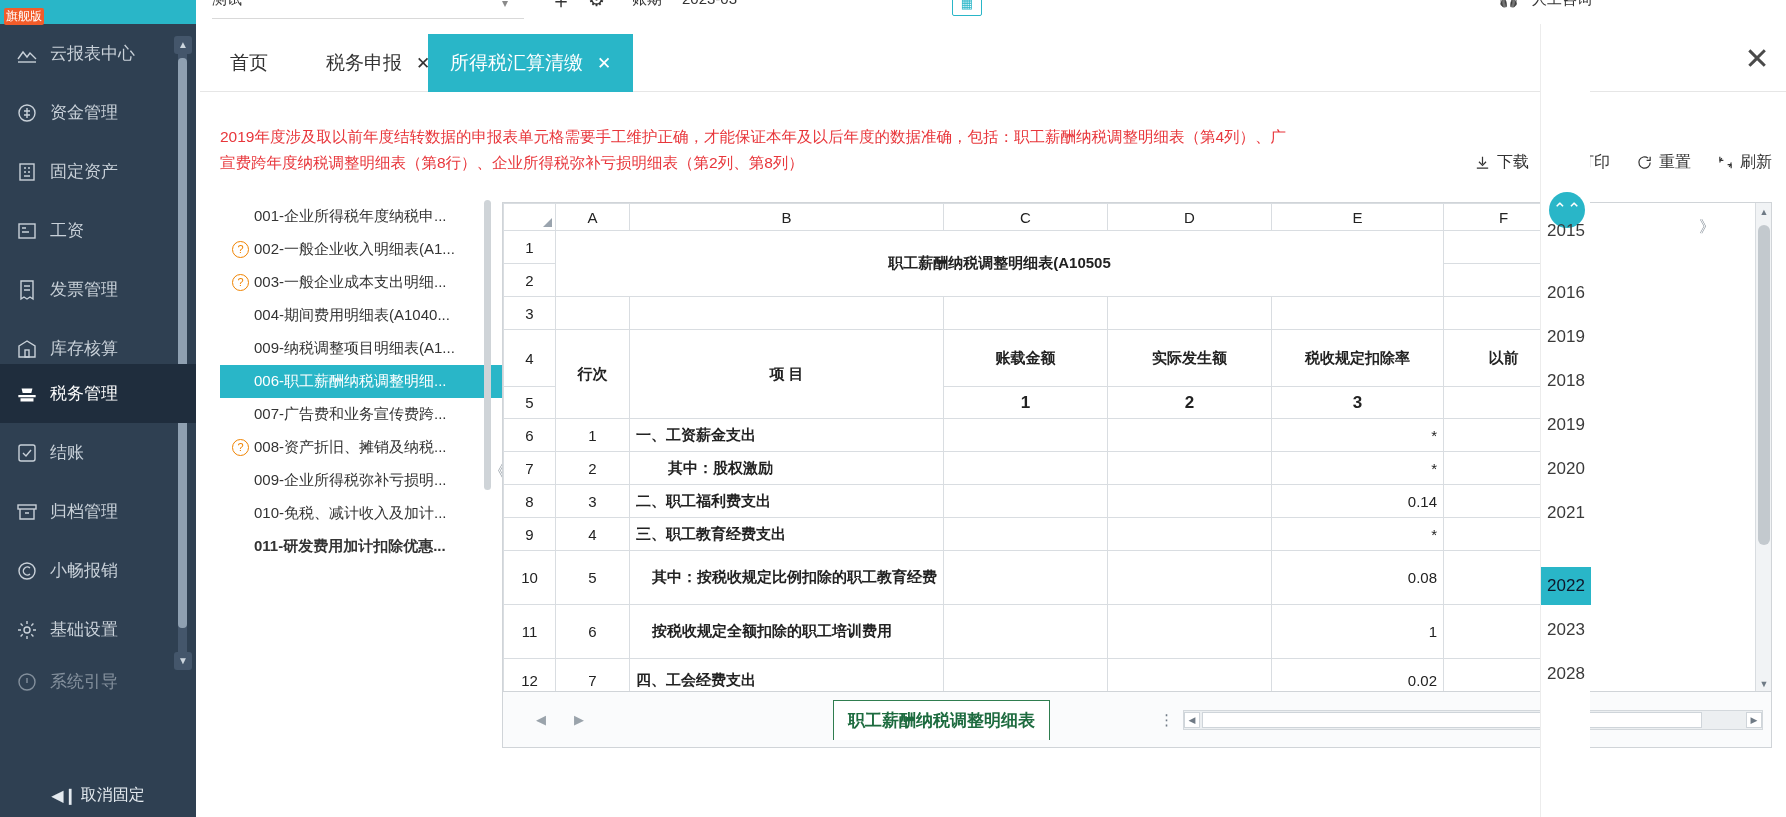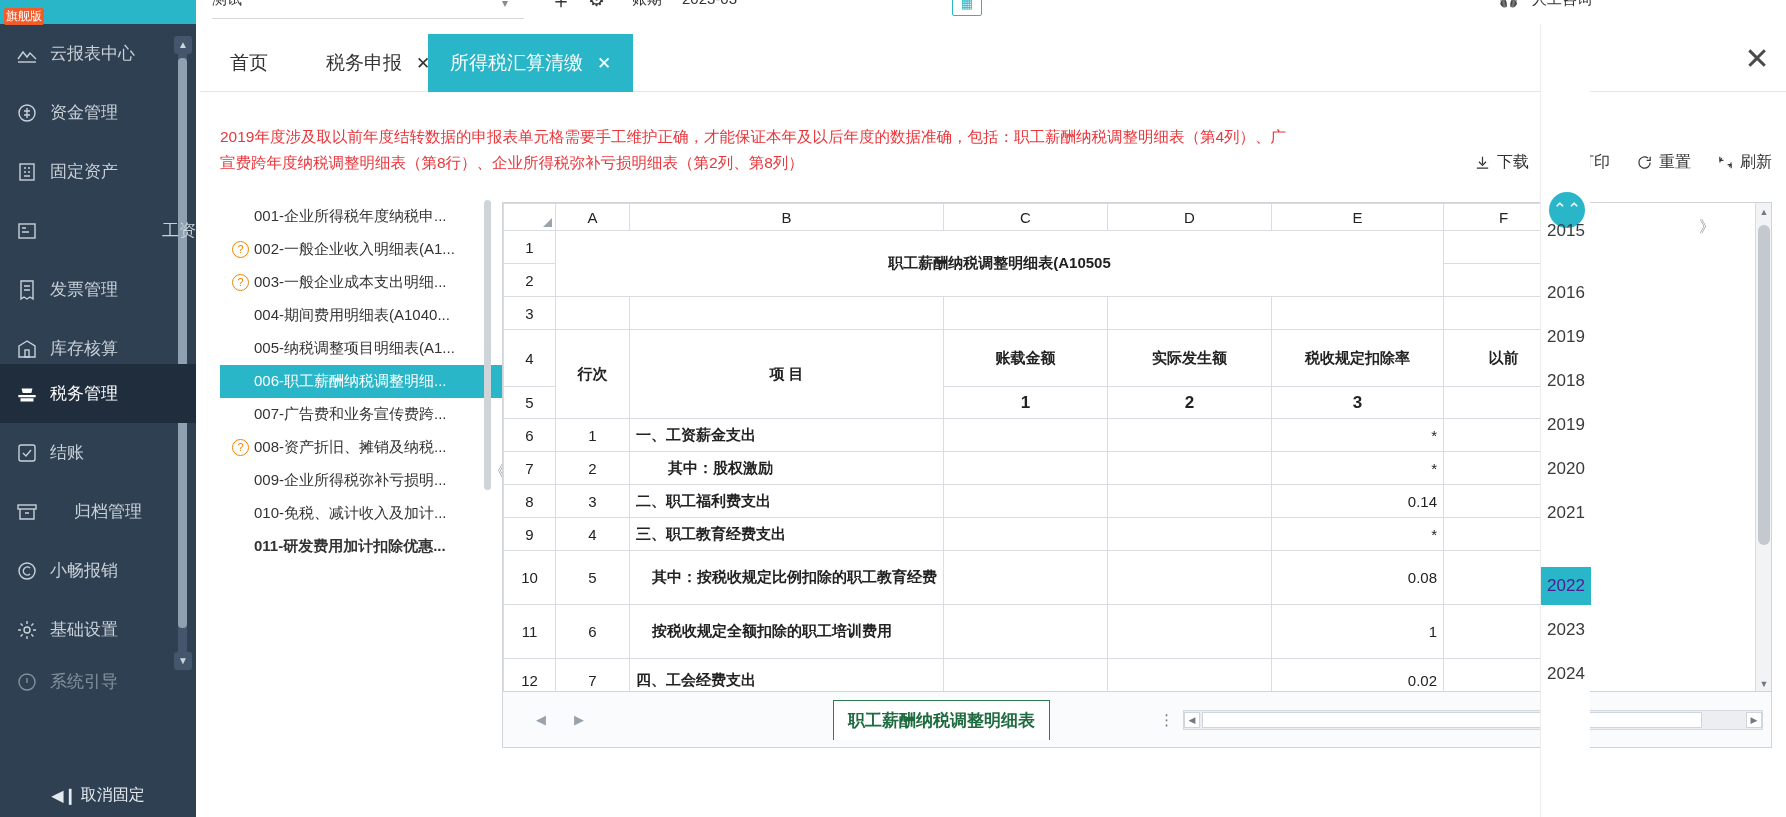--- a/index.html
+++ b/index.html
@@ -215,21 +215,21 @@
   }
   .rail-top {
     position:absolute; left:8px; top:168px; width:36px; height:36px;
     background:#29b6c8; border-radius:50%; color:#fff;
     text-align:center; line-height:36px; font-size:17px;
   }
   .yr {
     position:absolute; left:0; width:50px; height:38px; line-height:38px;
     text-align:center; font-size:17px; color:#3a3a3a;
   }
-  .yr.sel { background:#29b6c8; color:#4c1d95; }
+  .yr.sel { background:#29b6c8; color:#0f172a; }
 </style>
 </head>
 <body>
 
 <div class="sidebar">
   <div class="sb-scroll">
     <div class="sb-scroll-thumb"></div>
   </div>
   <div class="sb-arrow-up">▲</div>
   <div class="sb-arrow-down">▼</div>
@@ -257,21 +257,21 @@
   <div class="sb-item" style="top:142px;">
     <span class="sb-ico">
       <svg width="24" height="24" viewBox="0 0 24 24" fill="none" stroke="#c9d1d9" stroke-width="1.4">
         <rect x="5" y="4" width="14" height="16"></rect>
           <path d="M9 8h2M13 8h2M9 12h2M13 12h2M9 16h6"></path>
       </svg>
     </span>
     <span>固定资产</span>
   </div>
 
-  <div class="sb-item" style="top:201px;justify-content:space-between;">
+  <div class="sb-item" style="top:201px;">
     <span class="sb-ico">
       <svg width="24" height="24" viewBox="0 0 24 24" fill="none" stroke="#c9d1d9" stroke-width="1.4">
         <rect x="4" y="5" width="16" height="14"></rect>
           <path d="M7 9h4M7 13h7"></path>
       </svg>
     </span>
     <span>工资</span>
   </div>
 
   <div class="sb-item" style="top:260px;">
@@ -306,21 +306,21 @@
   <div class="sb-item" style="top:423px;">
     <span class="sb-ico">
       <svg width="24" height="24" viewBox="0 0 24 24" fill="none" stroke="#c9d1d9" stroke-width="1.4">
         <rect x="4" y="4" width="16" height="16" rx="2"></rect>
           <path d="M8 12l3 3 5-6"></path>
       </svg>
     </span>
     <span>结账</span>
   </div>
 
-  <div class="sb-item" style="top:482px;gap:24px;">
+  <div class="sb-item" style="top:482px;">
     <span class="sb-ico">
       <svg width="24" height="24" viewBox="0 0 24 24" fill="none" stroke="#c9d1d9" stroke-width="1.4">
         <rect x="3" y="5" width="18" height="4"></rect>
           <path d="M5 9v10h14V9M10 13h4"></path>
       </svg>
     </span>
     <span>归档管理</span>
   </div>
 
   <div class="sb-item" style="top:541px;">
@@ -450,21 +450,21 @@
     <div class="rl-item" style="top:66px;">
       <span class="rl-q">?</span>
       <span>003-一般企业成本支出明细...</span>
     </div>
     <div class="rl-item" style="top:99px;">
       <span class="rl-spacer"></span>
       <span>004-期间费用明细表(A1040...</span>
     </div>
     <div class="rl-item" style="top:132px;">
       <span class="rl-spacer"></span>
-      <span>005-纳税调整项目明细表(A1...</span>
+      <span>009-纳税调整项目明细表(A1...</span>
     </div>
     <div class="rl-item active" style="top:165px;">
       <span class="rl-spacer"></span>
       <span>006-职工薪酬纳税调整明细...</span>
     </div>
     <div class="rl-item" style="top:198px;">
       <span class="rl-spacer"></span>
       <span>007-广告费和业务宣传费跨...</span>
     </div>
     <div class="rl-item" style="top:231px;">
@@ -636,14 +636,14 @@
   <div class="rail-top">⌃⌃</div>
   <div class="yr" style="top:188px;">2015</div>
   <div class="yr" style="top:250px;">2016</div>
   <div class="yr" style="top:294px;">2019</div>
   <div class="yr" style="top:338px;">2018</div>
   <div class="yr" style="top:382px;">2019</div>
   <div class="yr" style="top:426px;">2020</div>
   <div class="yr" style="top:470px;">2021</div>
   <div class="yr sel" style="top:543px;">2022</div>
   <div class="yr" style="top:587px;">2023</div>
-  <div class="yr" style="top:631px;">2024</div>
+  <div class="yr" style="top:631px;">2028</div>
 </div>
 
 </body></html>

